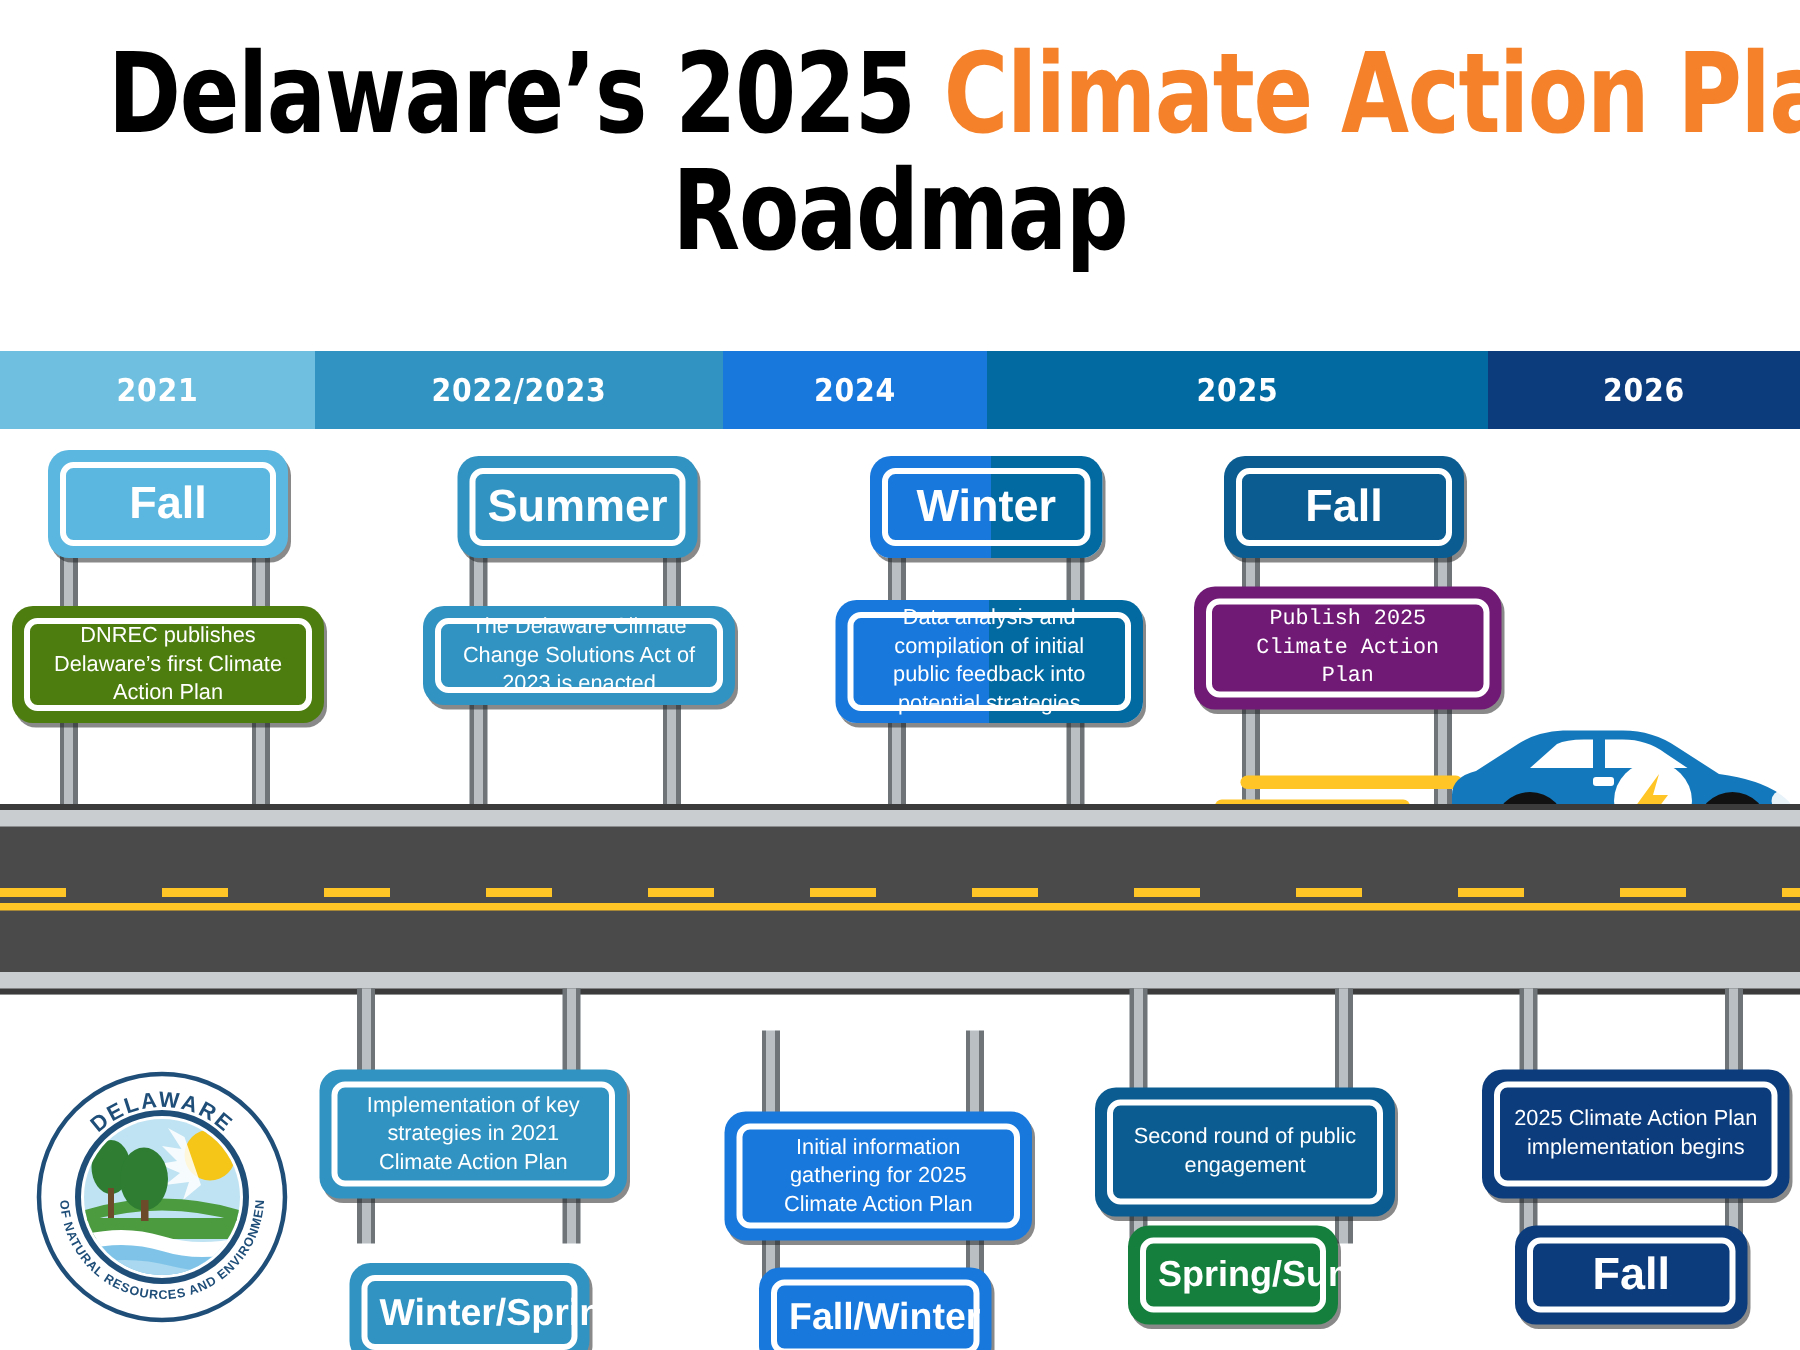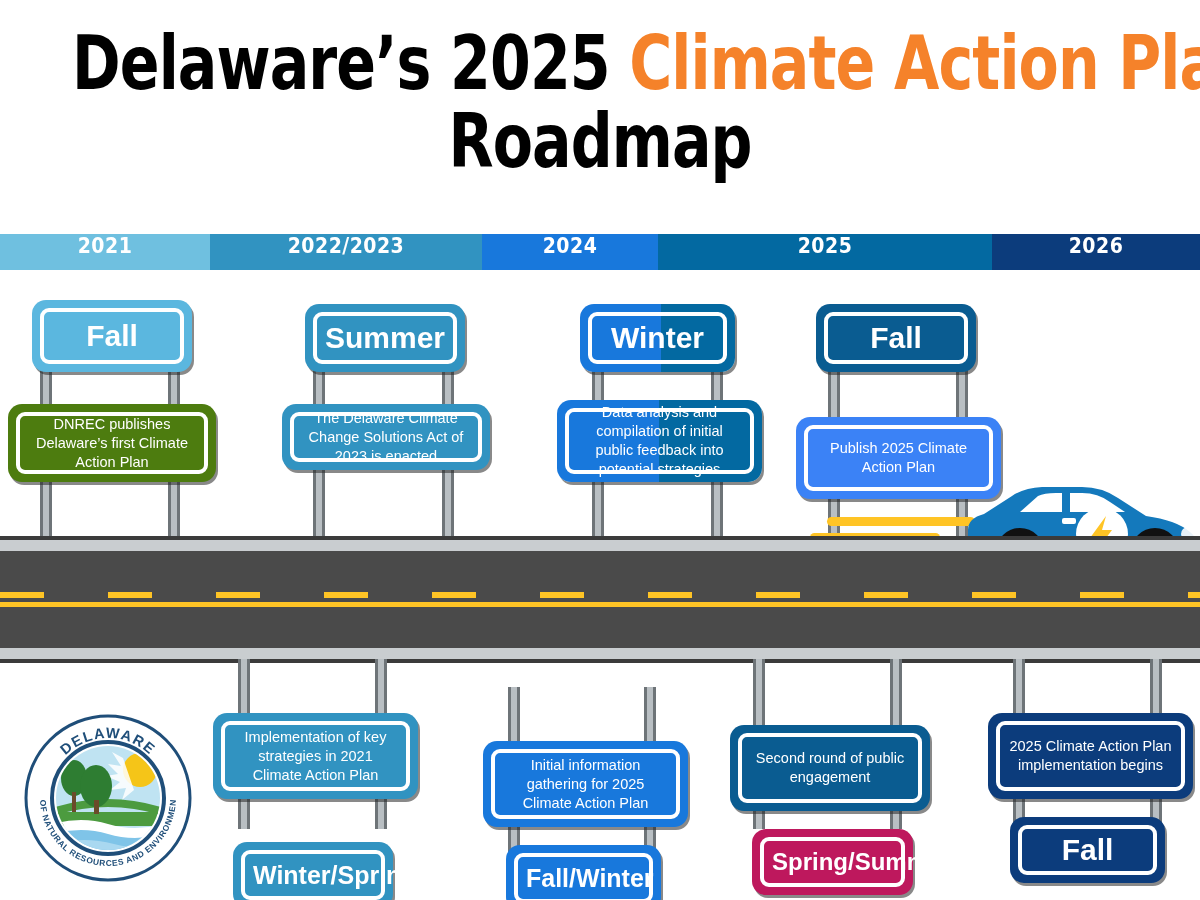--- a/index.html
+++ b/index.html
@@ -23,21 +23,21 @@
     color:#000000;
     transform:scaleX(.88);
     transform-origin:center;
     white-space:nowrap;
   }
   .title-orange{color:#F5822A;}
 
   
   .yearbar{position:absolute;left:0;top:234px;width:1200px;height:52px;display:flex;}
   .yearseg{
-    height:36px;display:flex;align-items:flex-start;justify-content:center;
+    height:52px;display:flex;align-items:center;justify-content:center;
     color:#ffffff;font-weight:bold;font-size:21px;
     font-family:"Liberation Sans Narrow","DejaVu Sans Condensed","Liberation Sans",sans-serif;
     letter-spacing:.5px;
   }
 
   
   .road{position:absolute;left:0;top:536px;width:1200px;height:123px;background:#4a4a4a;}
   .road-edge{position:absolute;left:0;width:1200px;height:11px;background:#c9cdd0;}
   .road-edge.top{top:536px;border-top:4px solid #3b3b3b;}
   .road-edge.bottom{top:648px;border-bottom:4px solid #3b3b3b;}
@@ -149,21 +149,21 @@
   </div>
 
   <div class="signgroup" style="left:790px;top:300px;width:220px;height:240px;">
     <div class="post" style="left:38px;top:62px;height:178px;"></div>
     <div class="post" style="left:166px;top:62px;height:178px;"></div>
     <div class="sign" style="left:26px;top:4px;width:160px;height:68px;background:#0A5C91;">
       <div class="inner">
           <span class="season-txt">Fall</span>
         </div>
     </div>
-    <div class="sign" style="left:6px;top:117px;width:205px;height:82px;background:#3b82f6;">
+    <div class="sign" style="left:6px;top:91px;width:205px;height:82px;background:#701a75;font-family:Liberation Mono, monospace;">
       <div class="inner">
           <span class="body-txt">Publish 2025 Climate Action Plan</span>
         </div>
     </div>
   </div>
 
   <div class="speedlines">
     <div class="speedline" style="left:52px;top:12px;width:148px;"></div>
     <div class="speedline" style="left:35px;top:28px;width:130px;"></div>
     <div class="speedline" style="left:0px;top:42px;width:155px;"></div>
@@ -225,21 +225,21 @@
   </div>
 
   <div class="signgroup" style="left:722px;top:659px;width:215px;height:240px;">
     <div class="post" style="left:31px;top:0;height:170px;"></div>
     <div class="post" style="left:168px;top:0;height:170px;"></div>
     <div class="sign" style="left:8px;top:54px;width:200px;height:86px;background:#0A5C91;margin-top:12px;">
       <div class="inner">
           <span class="body-txt">Second round of public engagement</span>
         </div>
     </div>
-    <div class="sign" style="left:30px;top:170px;width:161px;height:66px;background:#be185d;">
+    <div class="sign" style="left:30px;top:158px;width:140px;height:66px;background:#15803d;">
       <div class="inner">
           <span class="season-txt" style="font-size:24px;">Spring/Summer</span>
         </div>
     </div>
   </div>
 
   <div class="signgroup" style="left:978px;top:659px;width:218px;height:240px;">
     <div class="post" style="left:35px;top:0;height:170px;"></div>
     <div class="post" style="left:172px;top:0;height:170px;"></div>
     <div class="sign" style="left:10px;top:54px;width:205px;height:86px;background:#0C3C7C;">

